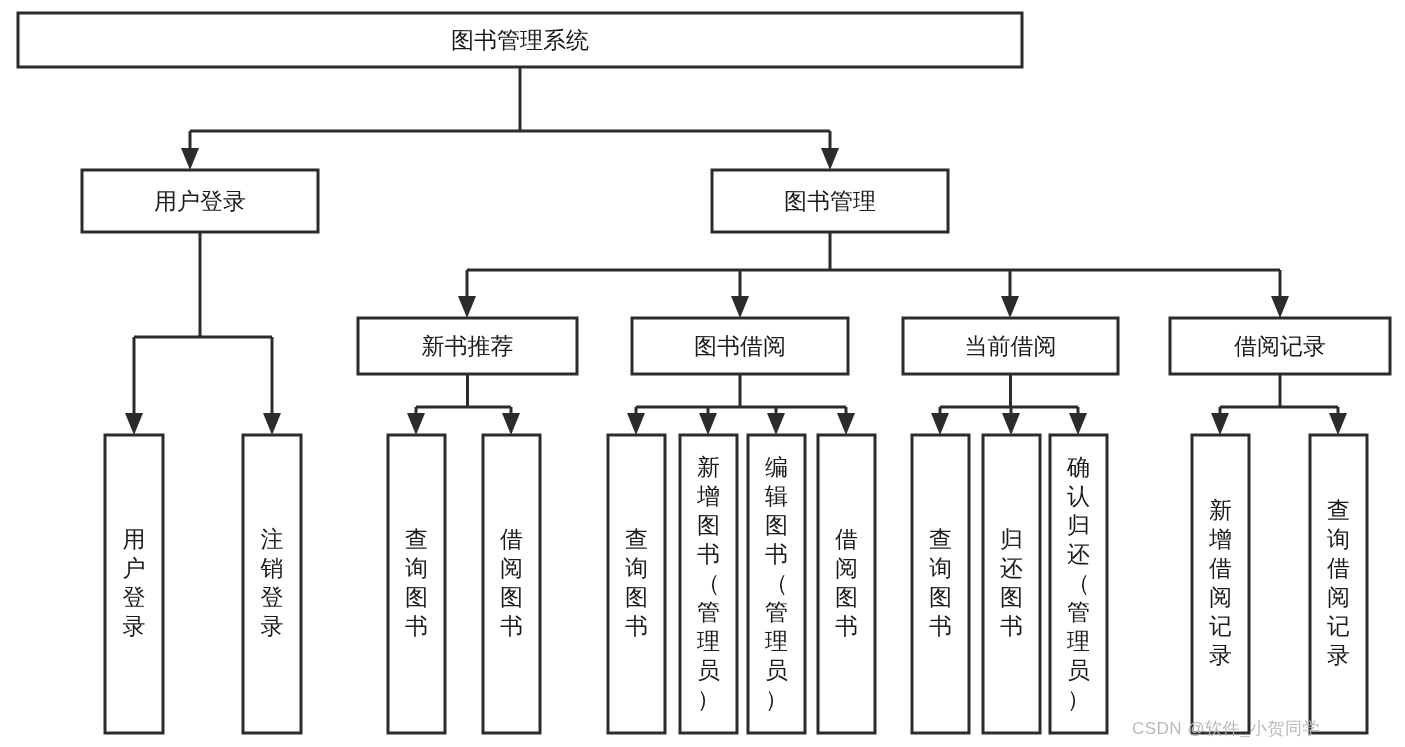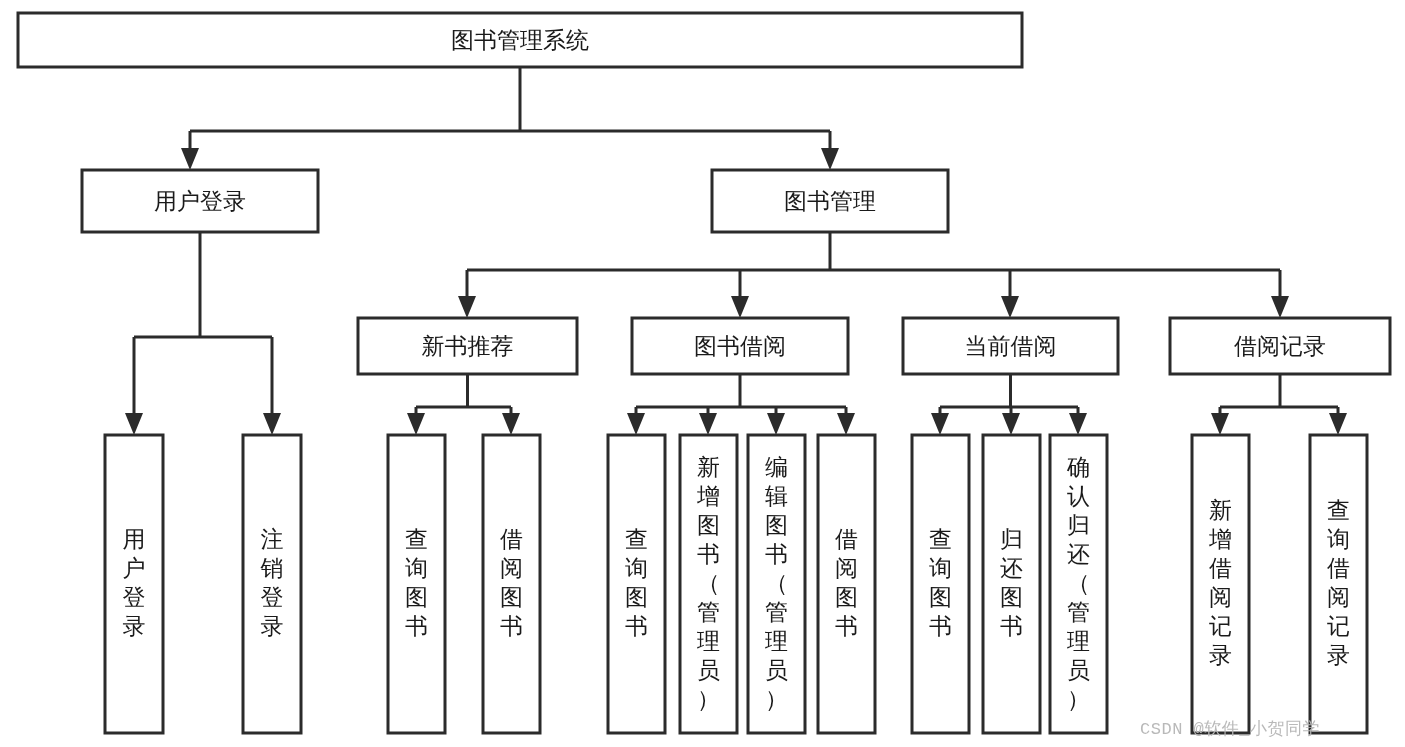--- a/index.html
+++ b/index.html
@@ -52,21 +52,21 @@
     font-family: "DejaVu Sans", "Liberation Sans", sans-serif;
     font-size: 23px;
     fill: #1a1a1a;
     text-anchor: middle;
     dominant-baseline: middle;
   }
   .watermark {
     position: absolute;
     right: 14px;
     bottom: 7px;
-    font-family: Liberation Mono, monospace;
+    font-family: Liberation Sans, sans-serif;
     font-size: 17px;
     color: #b9b9b9;
     white-space: nowrap;
     letter-spacing: 0.5px;
     pointer-events: none;
   }
 </style>
 </head>
 <body>
 

